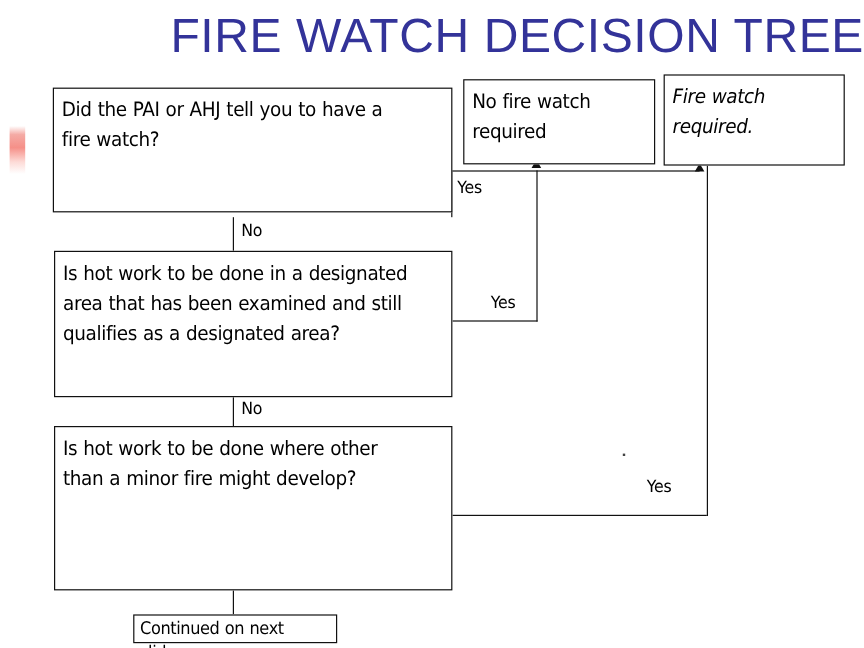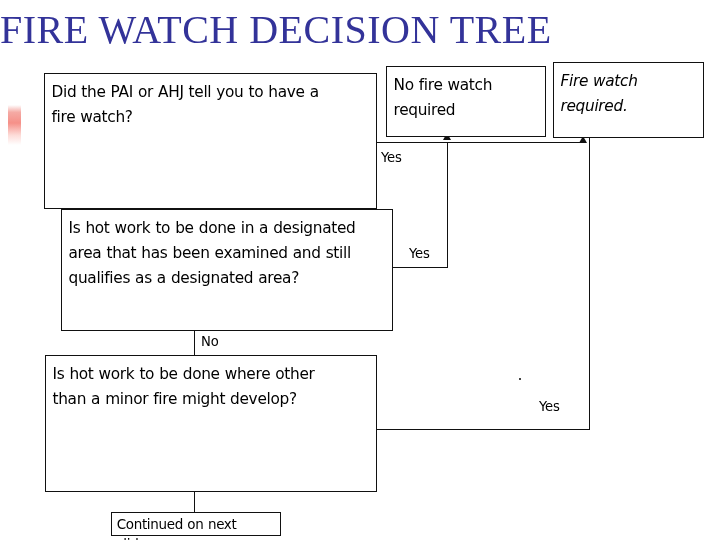--- a/index.html
+++ b/index.html
@@ -16,22 +16,22 @@
     overflow: hidden;
     font-family: "DejaVu Sans", sans-serif;
   }
 
   
   #slide-title {
     position: absolute;
     left: 0;
     top: 6px;
     width: 720px;
-    text-align: left;
-    font-family: Liberation Serif, serif;
+    text-align: right;
+    font-family: Liberation Sans, sans-serif;
     font-size: 40px;
     line-height: 48px;
     font-weight: normal;
     letter-spacing: 0.5px;
     color: #333399;
     white-space: nowrap;
   }
 
   
   .deco-bar {
@@ -59,22 +59,22 @@
     font-size: 16.5px;
     line-height: 25px;
     letter-spacing: -0.35px;
     word-spacing: 0.5px;
     padding: 5px 7px 0 7px;
     transform: scaleX(0.93);
     transform-origin: left top;
     white-space: pre-line;
   }
 
-  #node-q1  { left: 44px;  top: 73px;  width: 333px; height: 136px; }
-  #node-q2  { left: 45px;  top: 209px; width: 332px; height: 122px; margin-left: 16px; }
+  #node-q1  { left: 44px;  top: 73px;  width: 333px; height: 104px; }
+  #node-q2  { left: 45px;  top: 209px; width: 332px; height: 122px; }
   #node-q3  { left: 45px;  top: 355px; width: 332px; height: 137px; }
 
   #node-nofire { left: 386px; top: 66px;  width: 160px; height: 71px; }
   #node-fire   { left: 553px; top: 62px;  width: 151px; height: 76px; font-style: italic; }
 
   #node-cont { left: 111px; top: 512px; width: 170px; height: 24px; }
   #node-cont .node-text {
     font-size: 14.5px;
     line-height: 20px;
     padding: 1px 5px 0 5px;

